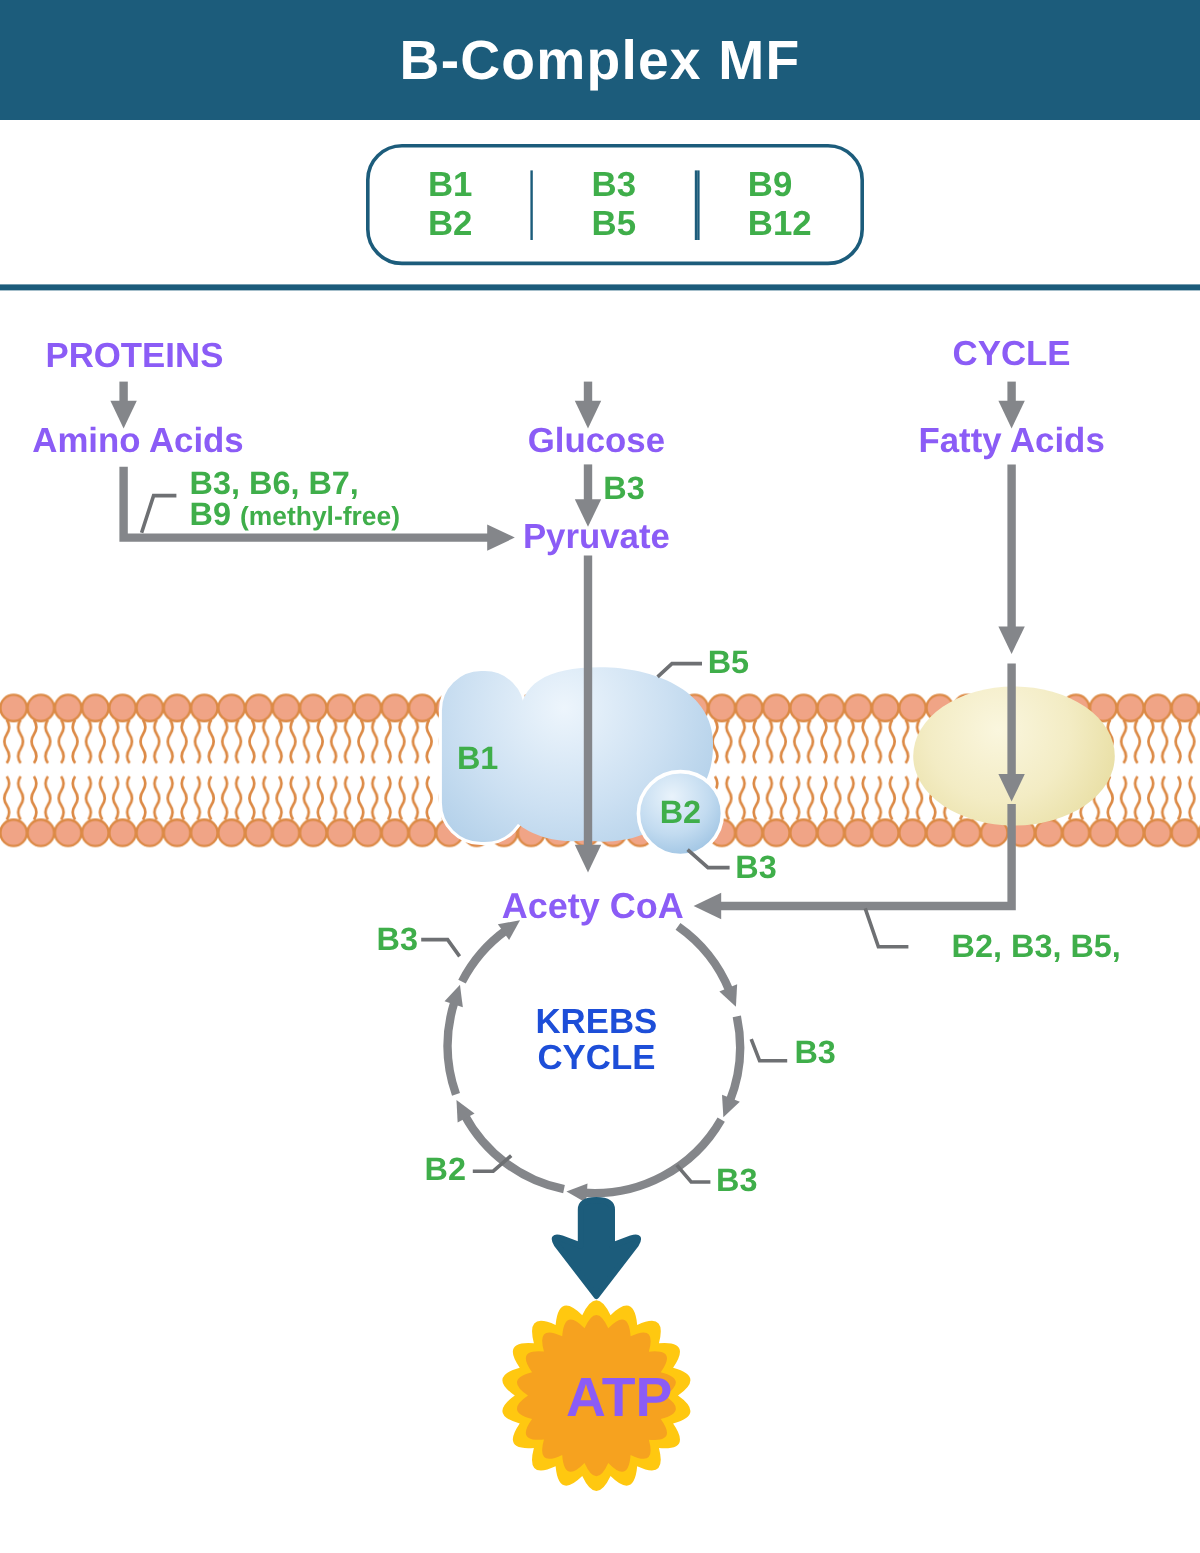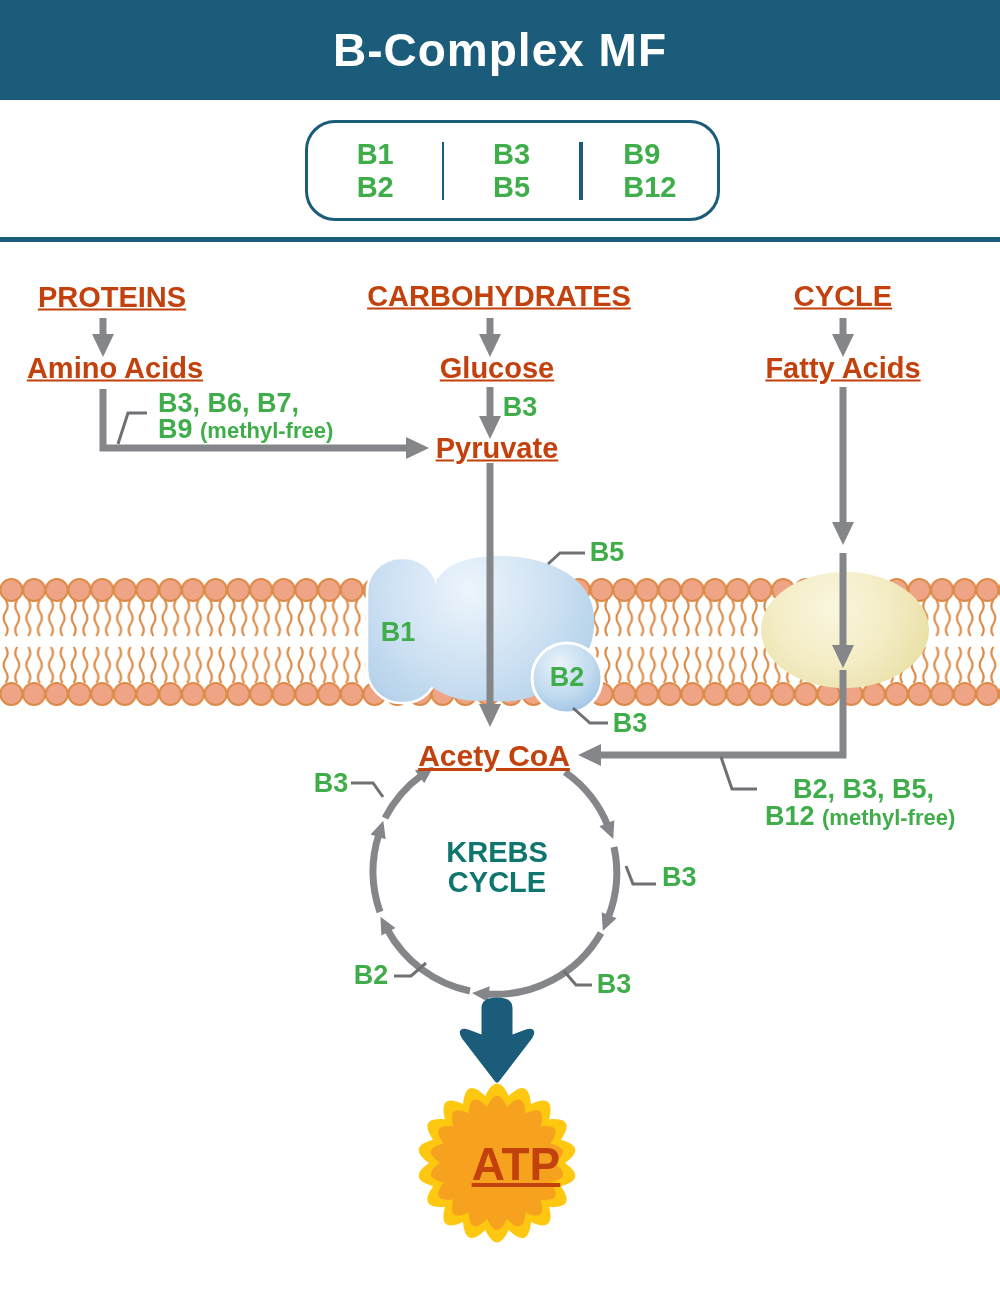--- a/index.html
+++ b/index.html
@@ -2,21 +2,21 @@
 <html><head>
 <meta charset="utf-8">
 <style>
   html,body{margin:0;padding:0;background:#e9e9e9;}
   #canvas{
     position:relative;width:1000px;height:1294px;background:#ffffff;
     overflow:hidden;font-family:"Liberation Sans",sans-serif;
   }
   .abs{position:absolute;}
   .lbl{position:absolute;white-space:nowrap;font-weight:bold;}
-  .black-lbl{color:#c2410c;font-size:29px;text-decoration:underline;}
+  .black-lbl{color:#8b5cf6;font-size:29px;}
   .green-lbl{color:#3FAE4A;font-size:27px;}
   .note{font-size:22px;}
   .centered{transform:translate(-50%,-50%);}
   .vcentered{transform:translateY(-50%);}
 
   #header-bar{
     left:0;top:0;width:1000px;height:100px;background:#1C5C7B;
     display:flex;align-items:center;justify-content:center;
   }
   #page-title{color:#ffffff;font-size:46px;font-weight:bold;letter-spacing:1px;}
@@ -26,21 +26,21 @@
     border:3px solid #1C5C7B;border-radius:30px;box-sizing:border-box;
     display:flex;align-items:center;justify-content:space-evenly;
   }
   .vit-col{flex:1;text-align:center;}
   .vit-col span{display:inline-block;text-align:left;color:#3FAE4A;
     font-size:29px;font-weight:bold;line-height:33px;}
   .vit-divider{width:2px;height:58px;background:#1C5C7B;}
 
   #divider-line{left:0;top:237px;width:1000px;height:5px;background:#1C5C7B;}
 
-  #krebs-title{color:#0f766e;font-size:29px;line-height:30px;
+  #krebs-title{color:#1d4ed8;font-size:29px;line-height:30px;
     font-weight:bold;text-align:center;}
   #atp-label{font-size:46px;}
   svg{position:absolute;left:0;top:0;}
 </style>
 </head>
 <body>
 
 <div id="canvas">
 
   <div id="header-bar" class="abs">
@@ -151,29 +151,27 @@
 
     <path id="atp-outer" fill="#FFC810" d="M485.2 1096.0 Q497.0 1071.0 508.8 1096.0 Q528.5 1076.6 531.0 1104.1 Q556.2 1092.5 549.1 1119.3 Q576.7 1117.0 560.9 1139.8 Q587.6 1147.1 565.0 1163.0 Q587.6 1179.0 560.9 1186.3 Q576.7 1209.0 549.1 1206.7 Q556.1 1233.5 531.0 1221.9 Q528.4 1249.5 508.8 1230.0 Q497.0 1255.0 485.2 1230.0 Q465.5 1249.4 463.0 1221.9 Q437.8 1233.5 444.9 1206.7 Q417.3 1209.0 433.1 1186.2 Q406.4 1178.9 429.0 1163.0 Q406.4 1147.0 433.1 1139.7 Q417.3 1117.0 444.9 1119.3 Q437.9 1092.5 463.0 1104.1 Q465.6 1076.5 485.2 1096.0 Z"></path>
     <path id="atp-inner" fill="#F6A21F" d="M487.1 1106.9 Q497.0 1084.8 506.9 1106.9 Q523.8 1089.5 525.5 1113.6 Q547.3 1103.1 540.7 1126.4 Q564.7 1123.9 550.6 1143.5 Q574.0 1149.4 554.0 1163.0 Q574.0 1176.6 550.6 1182.5 Q564.7 1202.1 540.7 1199.7 Q547.2 1222.9 525.5 1212.4 Q523.7 1236.5 506.9 1219.1 Q497.0 1241.2 487.1 1219.1 Q470.2 1236.5 468.5 1212.4 Q446.7 1222.9 453.3 1199.6 Q429.3 1202.1 443.4 1182.5 Q420.0 1176.6 440.0 1163.0 Q420.0 1149.4 443.4 1143.5 Q429.3 1123.9 453.3 1126.3 Q446.8 1103.1 468.5 1113.6 Q470.3 1089.5 487.1 1106.9 Z"></path>
   </svg>
 
   <div class="lbl black-lbl centered" style="left:112px;top:297px;">PROTEINS</div>
   <div class="lbl black-lbl centered" style="left:115px;top:368px;">Amino Acids</div>
   <div class="lbl green-lbl vcentered" style="left:158px;top:403px;">B3, B6, B7,</div>
   <div class="lbl green-lbl vcentered" style="left:158px;top:429px;"><span>B9</span> <span class="note">(methyl-free)</span></div>
 
-  <div class="lbl black-lbl centered" style="left:499px;top:296px;">CARBOHYDRATES</div>
   <div class="lbl black-lbl centered" style="left:497px;top:368px;">Glucose</div>
   <div class="lbl green-lbl centered" style="left:520px;top:407px;">B3</div>
   <div class="lbl black-lbl centered" style="left:497px;top:448px;">Pyruvate</div>
 
   <div class="lbl black-lbl centered" style="left:843px;top:296px;">CYCLE</div>
   <div class="lbl black-lbl centered" style="left:843px;top:368px;">Fatty Acids</div>
   <div class="lbl green-lbl vcentered" style="left:765px;top:789px;margin-left:28px;">B2, B3, B5,</div>
-  <div class="lbl green-lbl vcentered" style="left:765px;top:816px;"><span>B12</span> <span class="note">(methyl-free)</span></div>
 
   <div class="lbl green-lbl centered" style="left:398px;top:632px;">B1</div>
   <div class="lbl green-lbl centered" style="left:607px;top:552px;">B5</div>
   <div class="lbl green-lbl centered" style="left:567px;top:677px;">B2</div>
   <div class="lbl green-lbl centered" style="left:630px;top:723px;">B3</div>
 
   <div class="lbl black-lbl centered" style="left:494px;top:756px;font-size:30px;">Acety CoA</div>
   <div id="krebs-title" class="lbl centered" style="left:497px;top:867px;">
     <div>KREBS</div>
     <div>CYCLE</div>

